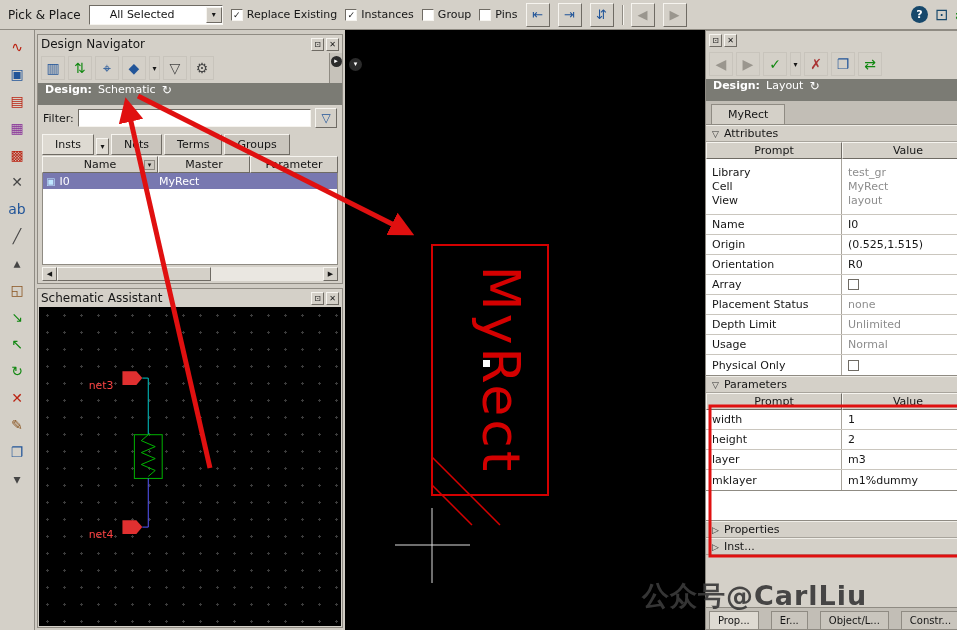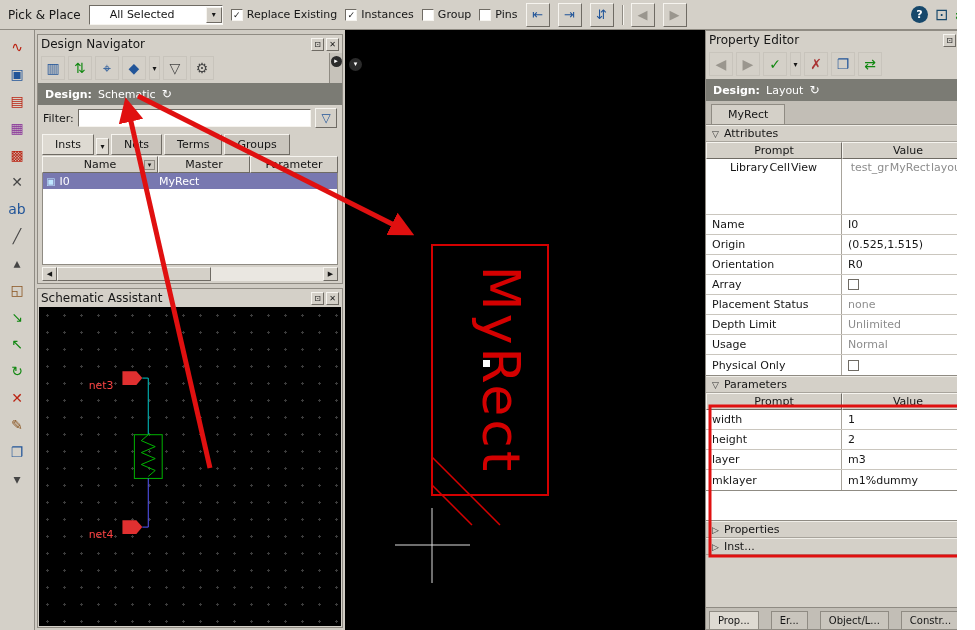--- a/index.html
+++ b/index.html
@@ -32,21 +32,21 @@
   .ptitle{height:18px;display:flex;align-items:center;gap:2px;padding:0 3px;flex:0 0 18px}
   .ptitle .t{flex:1;font-size:12px}
   .winbtn{width:13px;height:13px;font-size:8px;line-height:11px;text-align:center;border:1px solid;border-color:#f6f4ef #6f6b64 #6f6b64 #f6f4ef;background:#d4d0c8}
 
   .ptoolbar{height:30px;flex:0 0 30px;display:flex;align-items:center;gap:3px;padding:0 3px;position:relative}
   .dnbtn{width:24px;height:24px;display:flex;align-items:center;justify-content:center;font-size:14px;border:1px solid #c8c4bc;background:#d4d0c8}
   .dnbtn.dd{width:11px;font-size:8px}
   .edgecol{position:absolute;right:0;top:0;width:13px;height:30px;background:#c6c2ba;border-left:1px solid #8f8b83;display:flex;justify-content:center;padding-top:3px}
   .edot{width:11px;height:11px;border-radius:50%;background:#2b2b2b;color:#fff;font-size:7px;line-height:11px;text-align:center}
 
-  .designbar{height:22px;flex:0 0 22px;background:#7b7b74;color:#fff;display:flex;align-items:center;gap:6px;padding:0 7px}
+  .designbar{height:22px;flex:0 0 22px;background:#7b7b74;color:#fff;display:flex;align-items:flex-start;gap:6px;padding:0 7px}
   .designbar .lbl{font-weight:bold}
   .refr{font-size:12px}
 
   
   #design-navigator{left:37px;top:34px;width:306px;height:250px}
   .filterrow{height:26px;flex:0 0 26px;display:flex;align-items:center;gap:4px;padding:0 5px}
   .filterrow input{flex:1;height:18px;border:1px solid;border-color:#6f6b64 #f6f4ef #f6f4ef #6f6b64;background:#fff;font:inherit;padding:0 3px}
   .fbtn{width:22px;height:20px;display:flex;align-items:center;justify-content:center;font-size:12px;border:1px solid;border-color:#f6f4ef #6f6b64 #6f6b64 #f6f4ef;background:#d4d0c8}
   .dntabs{height:24px;flex:0 0 24px;display:flex;align-items:flex-end;gap:2px;padding:0 4px}
   .dtab{padding:3px 12px;border:1px solid;border-color:#f6f4ef #6f6b64 #6f6b64 #f6f4ef;background:#c9c5bd}
@@ -86,21 +86,21 @@
   .sect{height:17px;flex:0 0 17px;display:flex;align-items:center;gap:5px;padding:0 6px;border-top:1px solid #f0eee8;border-bottom:1px solid #a8a49c;background:#d4d0c8}
   .tri{font-size:9px;color:#333}
   .pthead{display:flex;flex:0 0 17px}
   .pth{height:17px;border:1px solid;border-color:#f6f4ef #6f6b64 #6f6b64 #f6f4ef;background:#d4d0c8;display:flex;align-items:center;justify-content:center}
   .pth.p1{width:136px}.pth.p2{flex:1}
   .ptable{background:#fff;border-bottom:1px solid #8f8b83}
   .prow{display:flex;border-bottom:1px solid #cac6be;background:#fff;min-height:20px}
   .prow:last-child{border-bottom:none}
   .pcell{width:136px;border-right:1px solid #a8a49c;padding:2px 6px;display:flex;align-items:center}
   .vcell{flex:1;padding:2px 6px;display:flex;align-items:center}
-  .col{flex-direction:row;align-items:flex-start;justify-content:center;gap:1px}
+  .col{flex-direction:column;align-items:flex-start;justify-content:center;gap:1px}
   .prow.triple{min-height:56px}
   .muted{color:#8d8d8d}
   .minicb{width:11px;height:11px;border:1px solid #6f6b64;background:#fff}
   .pe-empty{height:30px;flex:0 0 30px;background:#fff;border-bottom:1px solid #8f8b83}
   .pe-fill{flex:1}
   .pe-bottom{height:22px;flex:0 0 22px;display:flex;align-items:flex-end;gap:12px;padding:0 3px;background:#c2beb6;border-top:1px solid #8f8b83}
   .btab{padding:3px 8px;font-size:10px;background:#c9c5bd;border:1px solid #8f8b83;border-bottom:none}
   .btab.active{background:#dedad2}
 
   
@@ -261,21 +261,20 @@
       <rect x="138" y="330" width="7" height="7" fill="#ffffff"></rect>
       <g stroke="#dcdcdc" stroke-width="1">
         <line x1="50" y1="515" x2="125" y2="515"></line>
         <line x1="87" y1="478" x2="87" y2="553"></line>
       </g>
     </svg>
   </div>
 
   <div class="panel" id="property-editor">
     <div class="ptitle">
-      <span class="t">Property Editor</span>
       <span class="winbtn">⊡</span>
       <span class="winbtn">✕</span>
     </div>
     <div class="ptoolbar">
       <span class="dnbtn disabled">◀</span>
       <span class="dnbtn disabled">▶</span>
       <span class="dnbtn c-green">✓</span>
       <span class="dnbtn dd">▾</span>
       <span class="dnbtn c-red2">✗</span>
       <span class="dnbtn c-blue">❐</span>
@@ -404,14 +403,15 @@
     <defs>
       <marker id="ah" markerWidth="5" markerHeight="5" refX="3.6" refY="2.5" orient="auto">
         <polygon points="0,0 5,2.5 0,5" fill="#e01010"></polygon>
       </marker>
     </defs>
     <line x1="138" y1="96" x2="408" y2="232" stroke="#e01010" stroke-width="5" marker-end="url(#ah)"></line>
     <line x1="210" y1="468" x2="127" y2="104" stroke="#e01010" stroke-width="5" marker-end="url(#ah)"></line>
     <rect x="710" y="406" width="258" height="150" fill="none" stroke="#e01010" stroke-width="3"></rect>
   </svg>
 
+  <div class="watermark">公众号@CarlLiu</div>
 
 </div>
 
 </body></html>

